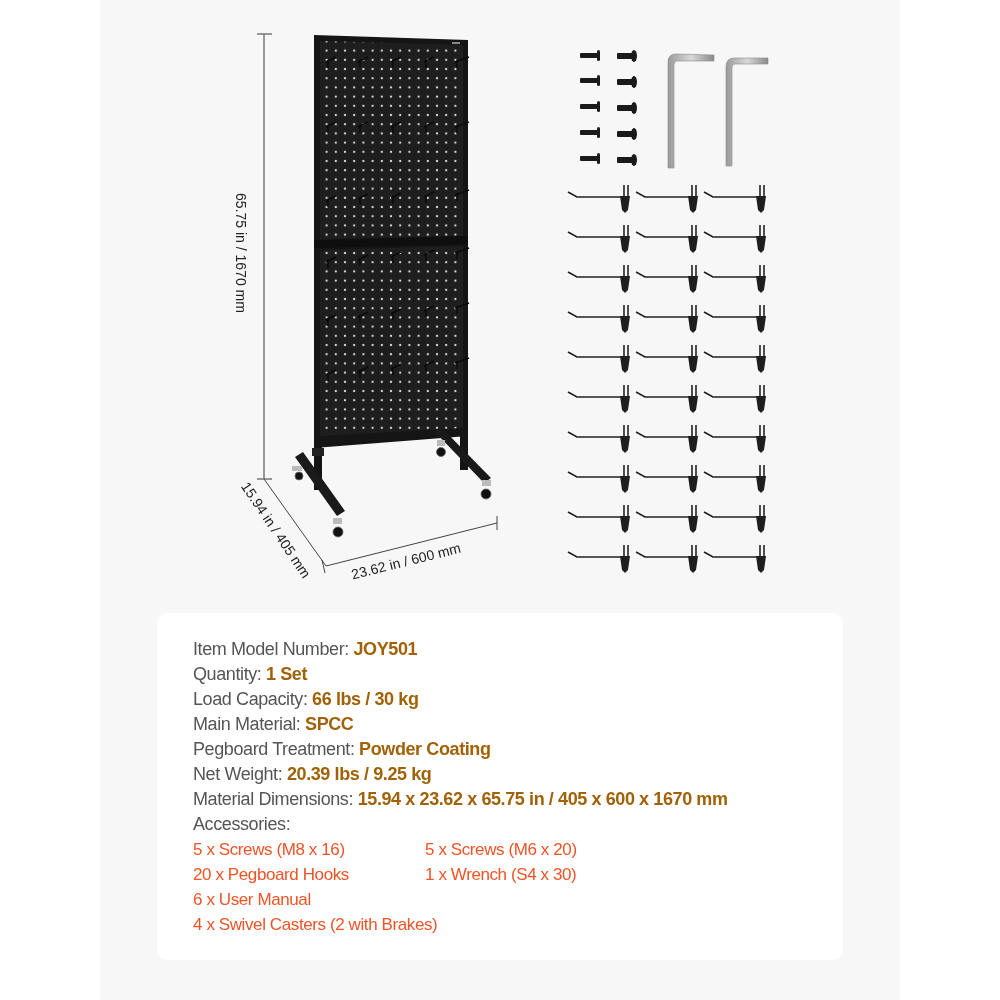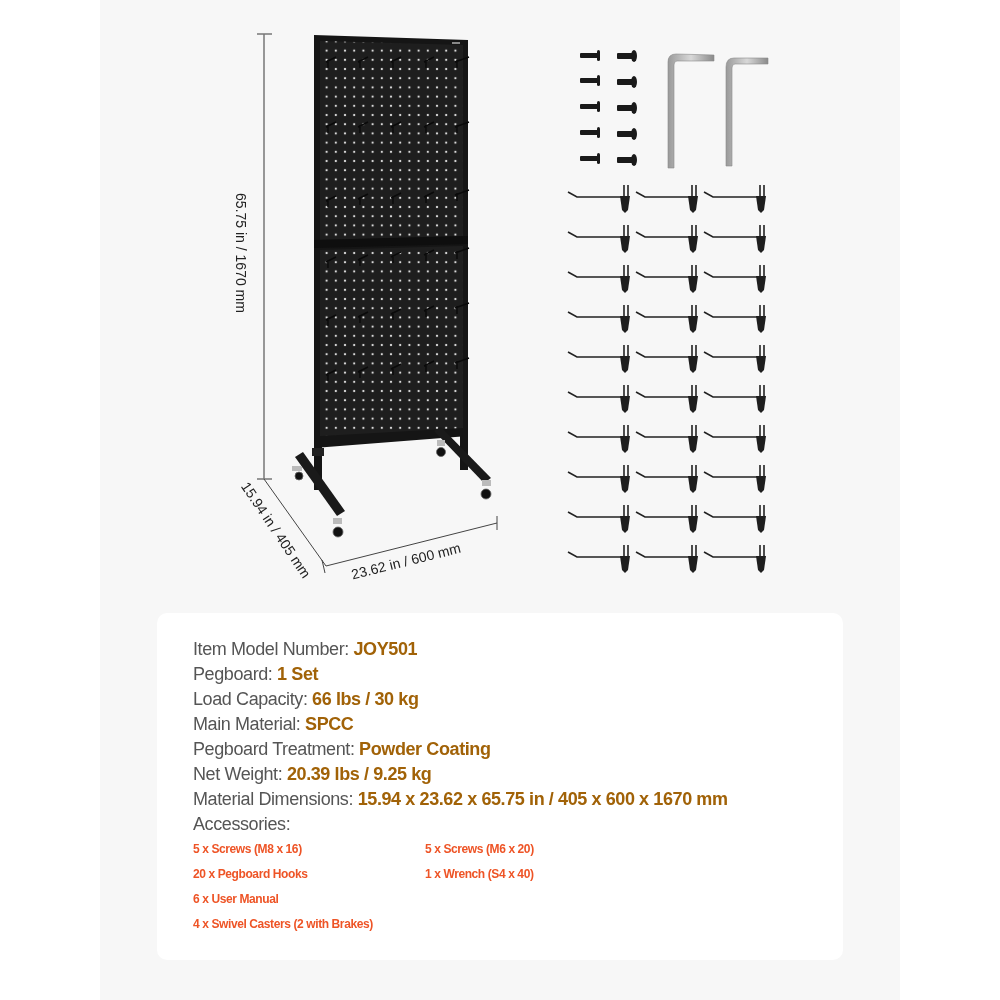--- a/index.html
+++ b/index.html
@@ -21,21 +21,21 @@
     .spec-list {
       position: absolute; left: 36px; top: 24px;
       font-family: "Liberation Sans", sans-serif; font-size: 18px; line-height: 25px;
       letter-spacing: -0.4px;
     }
     .spec-row { white-space: nowrap; }
     .spec-label { color: #555555; }
     .spec-value { color: #a16207; font-weight: bold; }
     .acc-grid {
       display: grid; grid-template-columns: 232px auto;
-      color: #ee5426; font-weight: bold; font-size: 12px; line-height: 25px;
+      color: #ee5426; font-weight: normal; font-size: 17px; line-height: 25px;
       letter-spacing: -0.4px;
     }
     .acc-item { white-space: nowrap; }
     .acc-full { grid-column: 1 / span 2; }
   </style>
 </head>
 <body>
 
 <div class="panel"></div>
 
@@ -215,21 +215,21 @@
 <div class="dim-label" style="left:181px; top:245px; transform: rotate(90deg); transform-origin: center;">65.75 in / 1670 mm</div>
 <div class="dim-label" style="left:220px; top:522px; transform: rotate(56deg); transform-origin: center;">15.94 in / 405 mm</div>
 <div class="dim-label" style="left:350px; top:553px; transform: rotate(-14deg); transform-origin: center;">23.62 in / 600 mm</div>
 
 <div class="spec-card">
   <div class="spec-list">
     <div class="spec-row">
       <span class="spec-label">Item Model Number: </span><span class="spec-value">JOY501</span>
     </div>
     <div class="spec-row">
-      <span class="spec-label">Pegboard: </span><span class="spec-value">1 Set</span>
+      <span class="spec-label">Quantity: </span><span class="spec-value">1 Set</span>
     </div>
     <div class="spec-row">
       <span class="spec-label">Load Capacity: </span><span class="spec-value">66 lbs / 30 kg</span>
     </div>
     <div class="spec-row">
       <span class="spec-label">Main Material: </span><span class="spec-value">SPCC</span>
     </div>
     <div class="spec-row">
       <span class="spec-label">Pegboard Treatment: </span><span class="spec-value">Powder Coating</span>
     </div>
@@ -239,18 +239,18 @@
     <div class="spec-row">
       <span class="spec-label">Material Dimensions: </span><span class="spec-value">15.94 x 23.62 x 65.75 in / 405 x 600 x 1670 mm</span>
     </div>
     <div class="spec-row">
       <span class="spec-label">Accessories:</span>
     </div>
     <div class="acc-grid">
       <div class="acc-item">5 x Screws (M8 x 16)</div>
       <div class="acc-item">5 x Screws (M6 x 20)</div>
       <div class="acc-item">20 x Pegboard Hooks</div>
-      <div class="acc-item">1 x Wrench (S4 x 40)</div>
+      <div class="acc-item">1 x Wrench (S4 x 30)</div>
       <div class="acc-item">6 x User Manual</div>
       <div class="acc-item acc-full">4 x Swivel Casters (2 with Brakes)</div>
     </div>
   </div>
 </div>
 
 </body></html>

